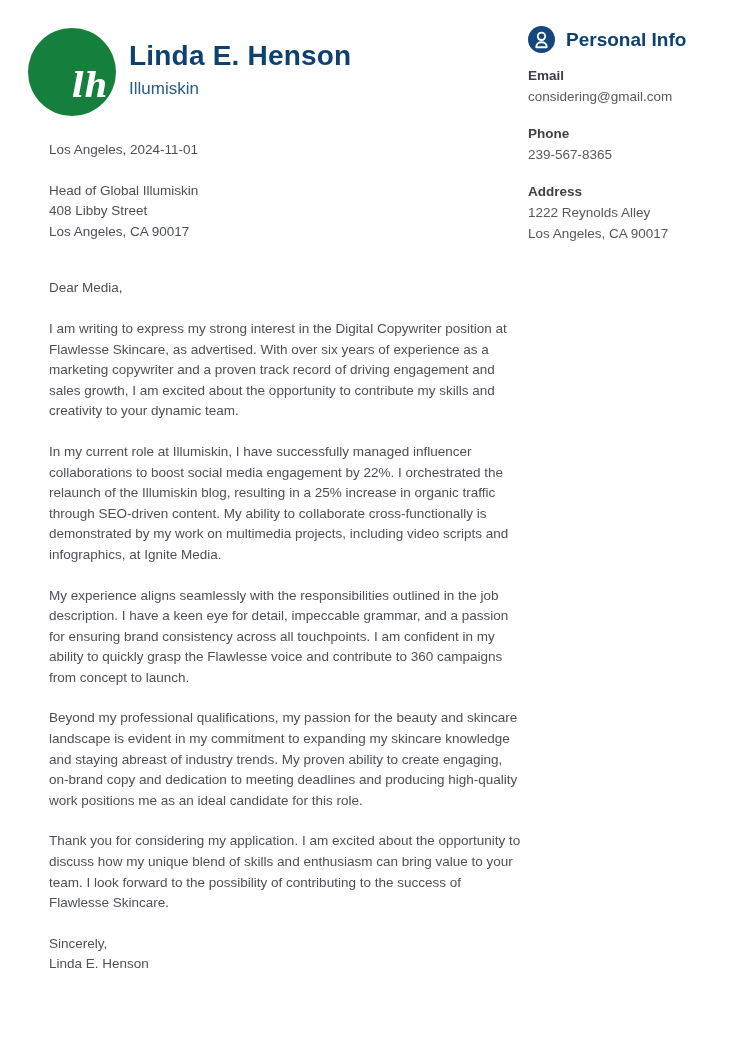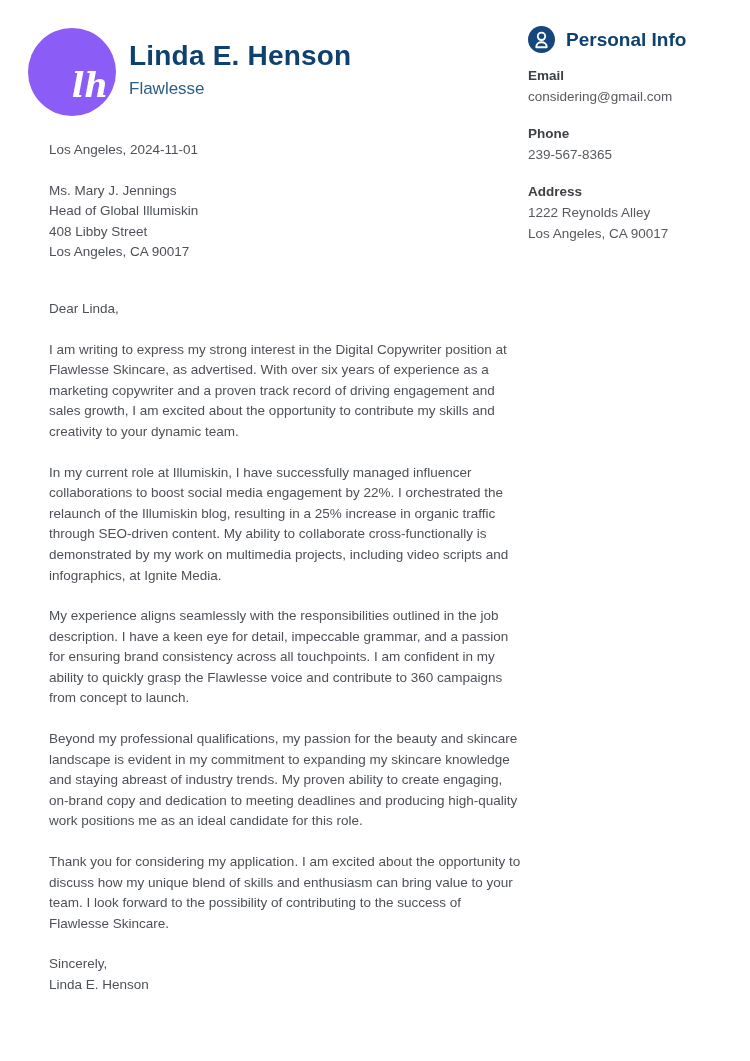--- a/index.html
+++ b/index.html
@@ -17,21 +17,21 @@
     position: absolute;
     left: 28px;
     top: 28px;
     display: flex;
     align-items: flex-start;
   }
   .avatar {
     width: 88px;
     height: 88px;
     border-radius: 50%;
-    background: #8b5cf6;
+    background: #15803d;
     position: relative;
     flex: 0 0 auto;
   }
   .initials {
     position: absolute;
     left: 50%;
     top: 50%;
     transform: translate(calc(-50% + 18px), calc(-50% + 13px));
     font-family: "DejaVu Serif", serif;
     font-style: italic;
@@ -110,21 +110,21 @@
 <body>
 
 <div class="page">
 
   <header class="header">
     <div class="avatar">
       <span class="initials">lh</span>
     </div>
     <div class="header-text">
       <h1 class="name">Linda E. Henson</h1>
-      <div class="job-title">Flawlesse</div>
+      <div class="job-title">Illumiskin</div>
     </div>
   </header>
 
   <aside class="sidebar">
     <div class="sidebar-header">
       <span class="person-icon">
         <svg viewBox="0 0 24 24" aria-hidden="true">
           <circle cx="12" cy="12" r="12" fill="#15477d"></circle>
           <circle cx="12" cy="9.2" r="3.3" fill="none" stroke="#ffffff" stroke-width="1.7"></circle>
           <path d="M7.4 18.9 v-0.5 c0-2.5 2.1-3.9 4.6-3.9 s4.6 1.4 4.6 3.9 v0.5 z" fill="none" stroke="#ffffff" stroke-width="1.7" stroke-linejoin="round"></path>
@@ -147,27 +147,26 @@
       <div class="field-label">Address</div>
       <div class="field-value">1222 Reynolds Alley</div>
       <div class="field-value">Los Angeles, CA 90017</div>
     </div>
   </aside>
 
   <main class="letter">
     <p class="date">Los Angeles, 2024-11-01</p>
 
     <div class="recipient">
-      <div>Ms. Mary J. Jennings</div>
       <div>Head of Global Illumiskin</div>
       <div>408 Libby Street</div>
       <div>Los Angeles, CA 90017</div>
     </div>
 
-    <p>Dear Linda,</p>
+    <p>Dear Media,</p>
 
     <p>I am writing to express my strong interest in the Digital Copywriter position at Flawlesse Skincare, as advertised. With over six years of experience as a marketing copywriter and a proven track record of driving engagement and sales growth, I am excited about the opportunity to contribute my skills and creativity to your dynamic team.</p>
     <p>In my current role at Illumiskin, I have successfully managed influencer collaborations to boost social media engagement by 22%. I orchestrated the relaunch of the Illumiskin blog, resulting in a 25% increase in organic traffic through SEO-driven content. My ability to collaborate cross-functionally is demonstrated by my work on multimedia projects, including video scripts and infographics, at Ignite Media.</p>
     <p>My experience aligns seamlessly with the responsibilities outlined in the job description. I have a keen eye for detail, impeccable grammar, and a passion for ensuring brand consistency across all touchpoints. I am confident in my ability to quickly grasp the Flawlesse voice and contribute to 360 campaigns from concept to launch.</p>
     <p>Beyond my professional qualifications, my passion for the beauty and skincare landscape is evident in my commitment to expanding my skincare knowledge and staying abreast of industry trends. My proven ability to create engaging, on-brand copy and dedication to meeting deadlines and producing high-quality work positions me as an ideal candidate for this role.</p>
     <p>Thank you for considering my application. I am excited about the opportunity to discuss how my unique blend of skills and enthusiasm can bring value to your team. I look forward to the possibility of contributing to the success of Flawlesse Skincare.</p>
 
     <p class="closing">Sincerely,</p>
     <p class="signature">Linda E. Henson</p>
   </main>

